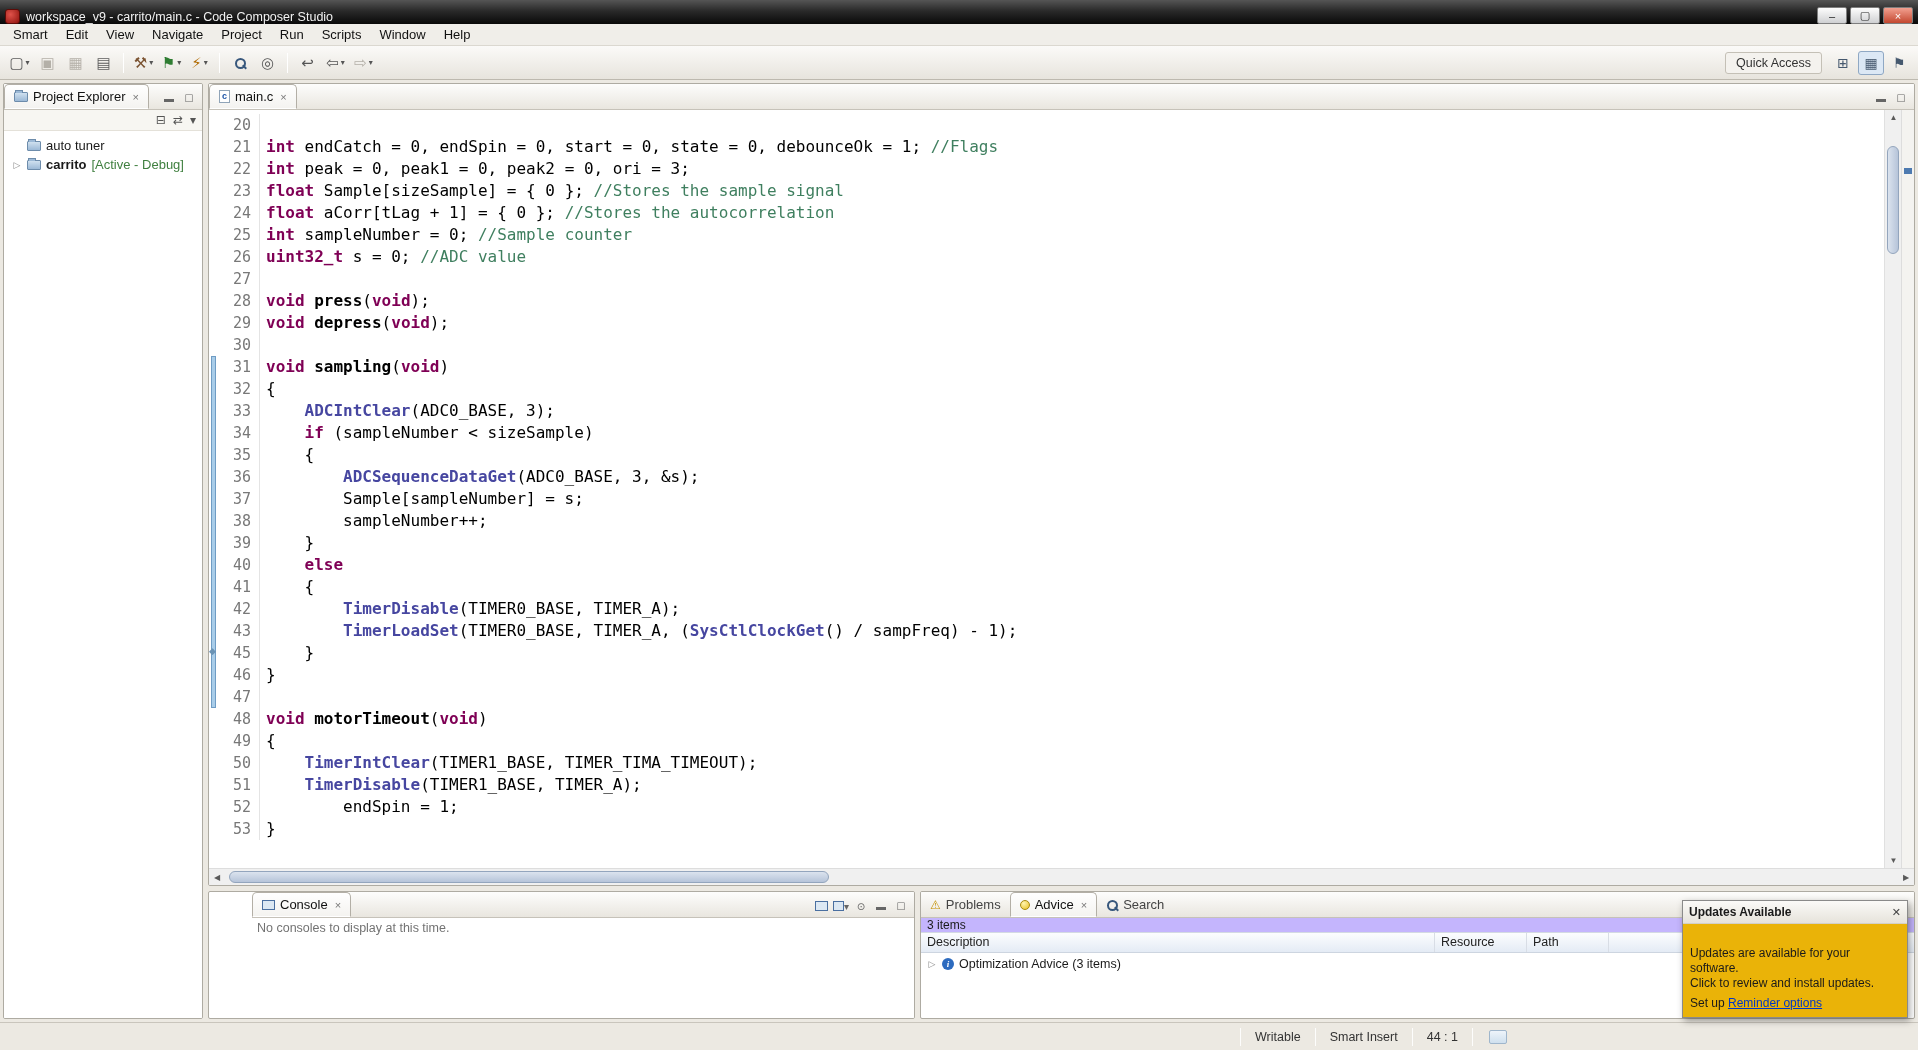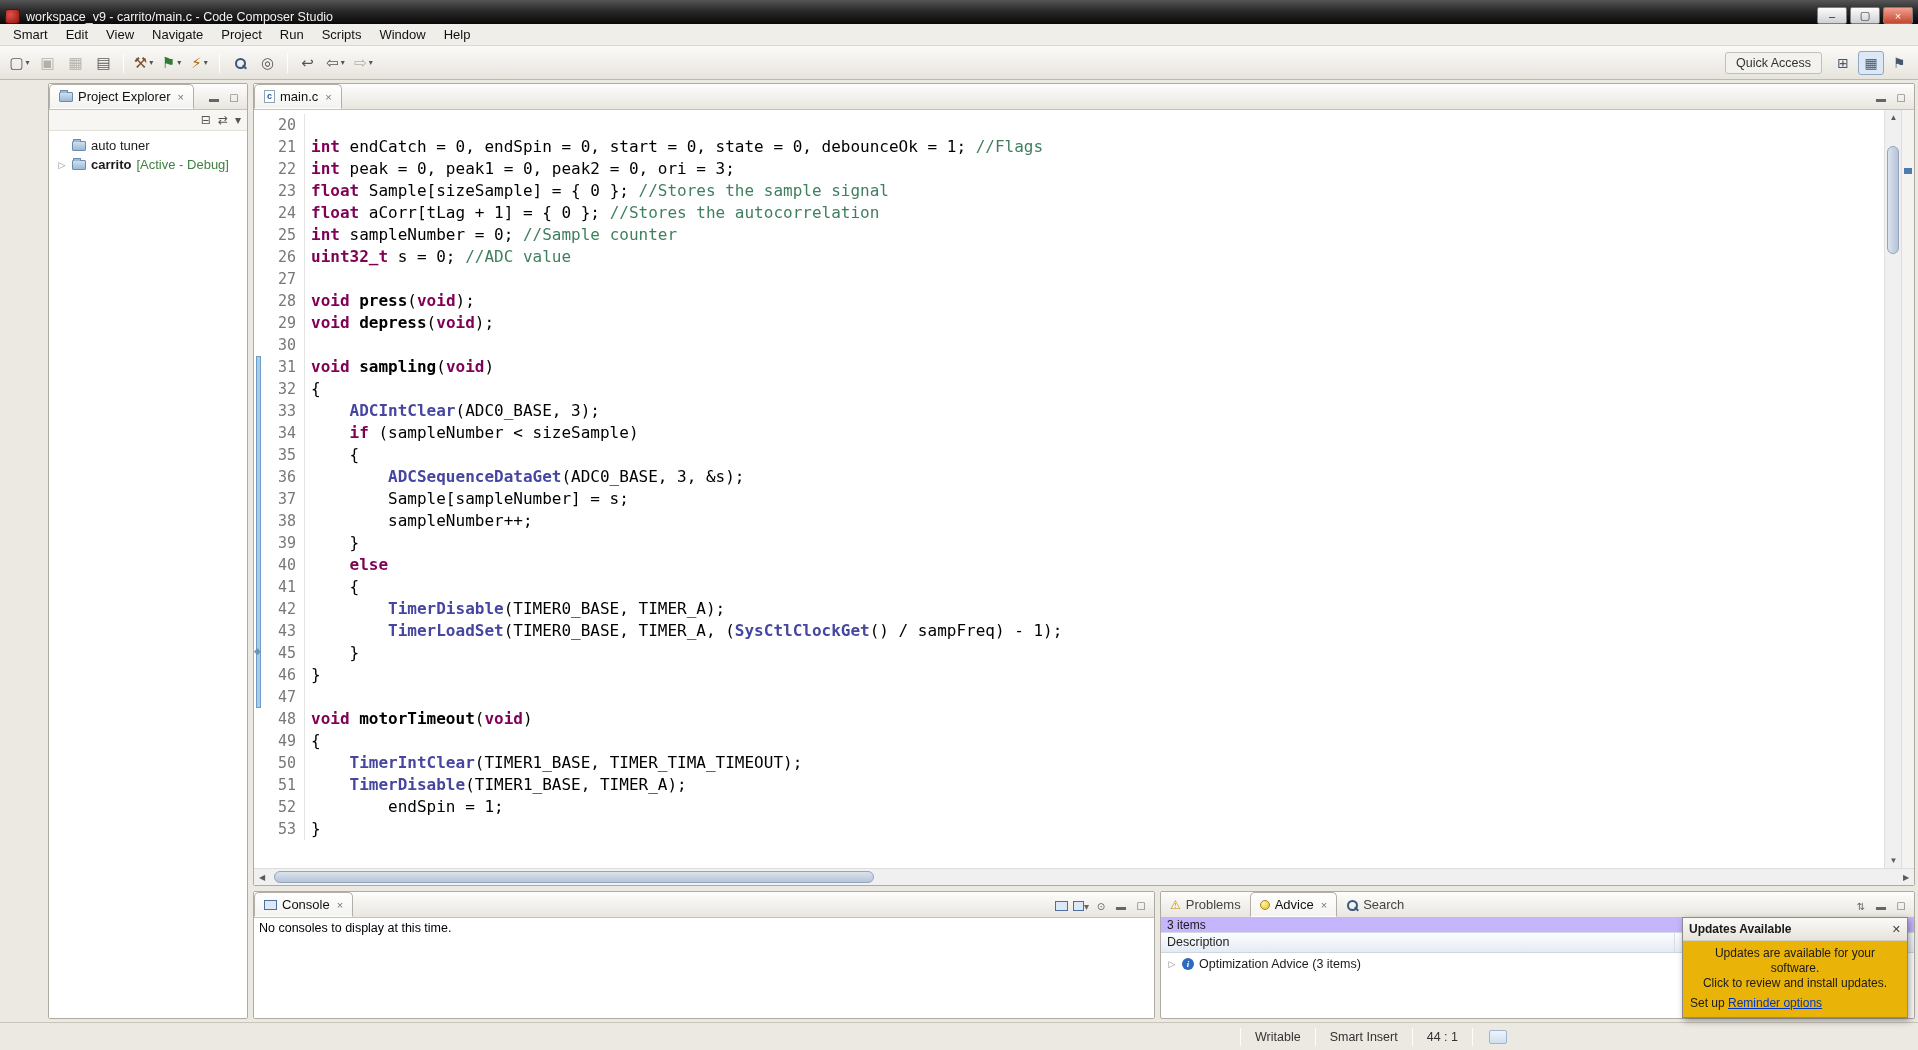--- a/index.html
+++ b/index.html
@@ -26,21 +26,21 @@
   .tb-btn.disabled { color:#b4b0a8; }
   .tb-btn .dd { font-size:8px; margin-left:2px; color:#555; }
   .tb-sep { width:1px; height:20px; background:#c7c3ba; border-right:1px solid #fff; margin:0 5px; }
   .toolbar-right { margin-left:auto; display:flex; align-items:center; gap:8px;text-align:right; }
   .quick-access { font-size:12.5px; color:#333; padding:3px 10px; border:1px solid #c4c0b6; border-radius:3px; background:#f4f2ee; }
   .persp-group { display:flex; align-items:center; gap:2px; }
   .persp-btn { width:26px; height:24px; display:flex; align-items:center; justify-content:center; border-radius:3px; font-size:14px; color:#45586e; }
   .persp-btn.active { background:#dce8f5; border:1px solid #8fa8c4; }
 
   
-  .workspace { position:absolute; top:80px; bottom:28px; left:0; right:0; display:flex; gap:5px; padding:3px; background:#ece9e2;margin-left:45px; }
+  .workspace { position:absolute; top:80px; bottom:28px; left:0; right:0; display:flex; gap:5px; padding:3px; background:#ece9e2; }
   .panel { border:1px solid #aeaba2; background:#fff; display:flex; flex-direction:column; border-radius:2px; overflow:hidden; }
   .tabbar { height:26px; background:linear-gradient(#fdfdfc,#e9e6df); border-bottom:1px solid #c6c2b9; display:flex; align-items:flex-end; flex-shrink:0; }
   .tab { height:25px; display:flex; align-items:center; gap:5px; padding:0 9px; font-size:13px; color:#444; }
   .tab.active { background:linear-gradient(#ffffff,#f4f3f0); border:1px solid #b3afa6; border-bottom-color:#fff; border-radius:5px 5px 0 0; color:#111; }
   .tab-close { font-size:11px; color:#777; margin-left:2px; }
   .tabbar-right { margin-left:auto; display:flex; align-items:center; gap:4px; padding:0 5px 4px 0; }
   .mini-btn { font-size:10px; color:#666; width:16px; height:14px; display:flex; align-items:center; justify-content:center; }
   .view-toolbar { height:21px; background:#f7f6f2; border-bottom:1px solid #e4e1d9; display:flex; justify-content:flex-end; align-items:center; gap:7px; padding:0 6px; flex-shrink:0; }
   .view-toolbar span { font-size:12px; color:#555; }
 
@@ -80,43 +80,43 @@
   .vthumb { position:absolute; left:2px; right:2px; top:36px; height:108px; background:linear-gradient(90deg,#dbe3ee,#b6c4d9); border:1px solid #93a5bd; border-radius:7px; }
   .overview { width:13px; background:#f4f3f0; border-left:1px solid #ddd; position:relative; flex-shrink:0; }
   .ov-marker { position:absolute; left:2px; width:8px; height:6px; background:#4d7ab0; top:58px; }
   .hscroll { height:17px; background:#f0f0f0; border-top:1px solid #ddd; position:relative; flex-shrink:0; }
   .h-arrow { position:absolute; top:0; width:16px; height:16px; font-size:8px; color:#5a5a5a; display:flex; align-items:center; justify-content:center; }
   .h-arrow.left { left:0; } .h-arrow.right { right:0; }
   .hthumb { position:absolute; top:2px; height:12px; left:20px; width:600px; background:linear-gradient(#dbe3ee,#b6c4d9); border:1px solid #93a5bd; border-radius:6px; }
 
   
   .bottom-row { height:128px; display:flex; gap:5px; flex-shrink:0; }
-  .console-panel { width:902px; flex-shrink:0; }
-  .console-body { flex:1; background:#fff; font-size:12.5px; padding:3px 5px; color:#000000; }
+  .console-panel { width:707px; flex-shrink:0;padding-left:43px; }
+  .console-body { flex:1; background:#fff; font-size:12.5px; padding:3px 5px; color:#737373; }
   .mon-icon { width:13px; height:10px; border:1px solid #4a6fa0; background:#dce8f3; display:inline-block; }
 
   .advice-panel { flex:1; min-width:0; }
   .bulb { width:10px; height:10px; border-radius:50%; background:radial-gradient(circle at 35% 30%, #fff4b0, #e8c020); border:1px solid #a88a10; display:inline-block; }
   .warn-glyph { color:#c49000; font-size:12px; }
   .mag-icon { position:relative; width:12px; height:12px; display:inline-block; }
   .mag-icon::before { content:""; position:absolute; top:1px; left:1px; width:7px; height:7px; border:2px solid #37577c; border-radius:50%; }
   .mag-icon::after { content:""; position:absolute; width:5px; height:2px; background:#37577c; transform:rotate(45deg); top:9px; left:8px; }
   .items-count { font-size:12px; padding:0 6px; background:#c4b5fd; }
   .tbl-header { display:flex; height:21px; background:linear-gradient(#fcfdfe,#e4ebf5); border-top:1px solid #d4dae3; border-bottom:1px solid #cdd5e0; font-size:12.5px; color:#222; }
   .thcol { padding:2px 6px; border-right:1px solid #d8dde5; overflow:hidden; }
   .col-desc { width:514px; } .col-res { width:92px; } .col-path { width:82px; }
   .tbl-row { display:flex; align-items:center; height:21px; font-size:12.5px; padding-left:6px; gap:5px; background:#fff; }
   .info-icon { width:12px; height:12px; border-radius:50%; background:#2d6bbf; color:#fff; font-size:9px; font-weight:bold; font-style:italic; display:flex; align-items:center; justify-content:center; font-family:"Liberation Serif",serif; }
 
   
   .updates-popup { position:absolute; right:10px; bottom:32px; width:226px; background:#eab308; border:1px solid #8a8a8a; box-shadow:2px 3px 7px rgba(0,0,0,.35); font-size:12px; z-index:20; }
   .popup-header { display:flex; align-items:center; justify-content:space-between; padding:4px 6px; background:linear-gradient(#fbfaf8,#e6e3db); border-bottom:1px solid #d3d0c7; }
   .popup-title { font-weight:bold; font-size:12px; }
   .popup-close { font-size:11px; color:#444; }
-  .popup-body { padding:5px 7px 2px; color:#1a1a1a; line-height:1.25;text-align:center; }
+  .popup-body { padding:22px 7px 2px; color:#1a1a1a; line-height:1.25; }
   .popup-footer { padding:3px 7px 7px; }
   .link { color:#0036c8; text-decoration:underline; }
 
   
   .statusbar { position:absolute; bottom:0; left:0; right:0; height:28px; background:#ece9e2; border-top:1px solid #c9c5bc; display:flex; align-items:center; font-size:12.5px; color:#333; }
   .sb-spacer { width:1240px; flex-shrink:0; }
   .sb-cell { padding:0 14px; text-align:center; }
   .sb-sep { width:1px; height:18px; background:#c6c2b9; border-right:1px solid #fdfdfc; }
   .sb-icon { width:18px; height:14px; margin-left:16px; border:1px solid #9fb6cc; background:linear-gradient(#eef4fa,#cfe0ee); border-radius:2px; }
 </style>

